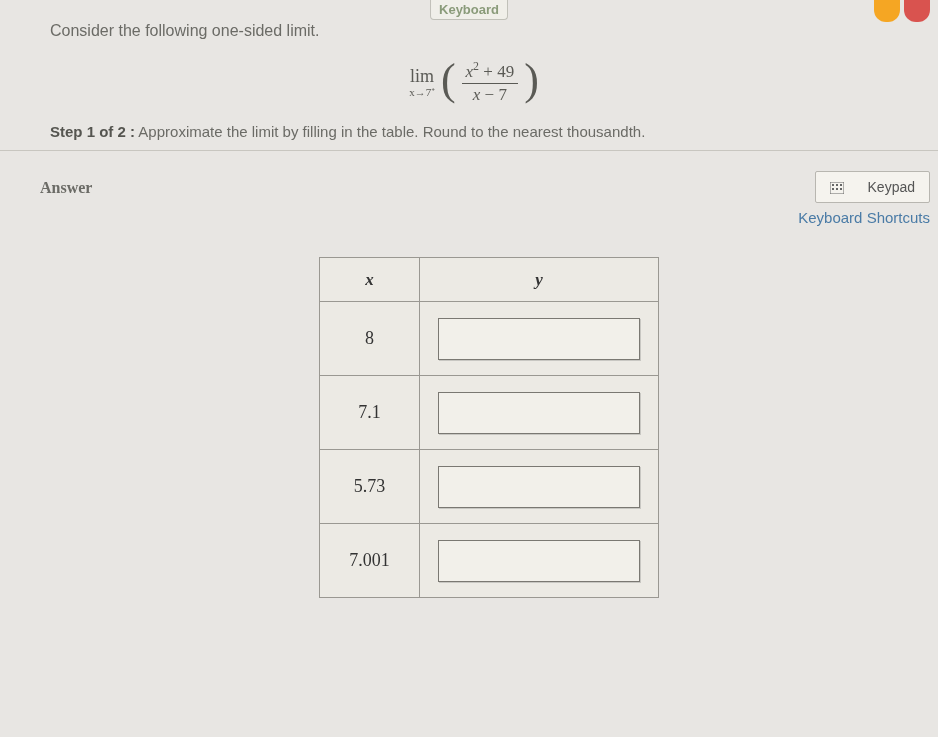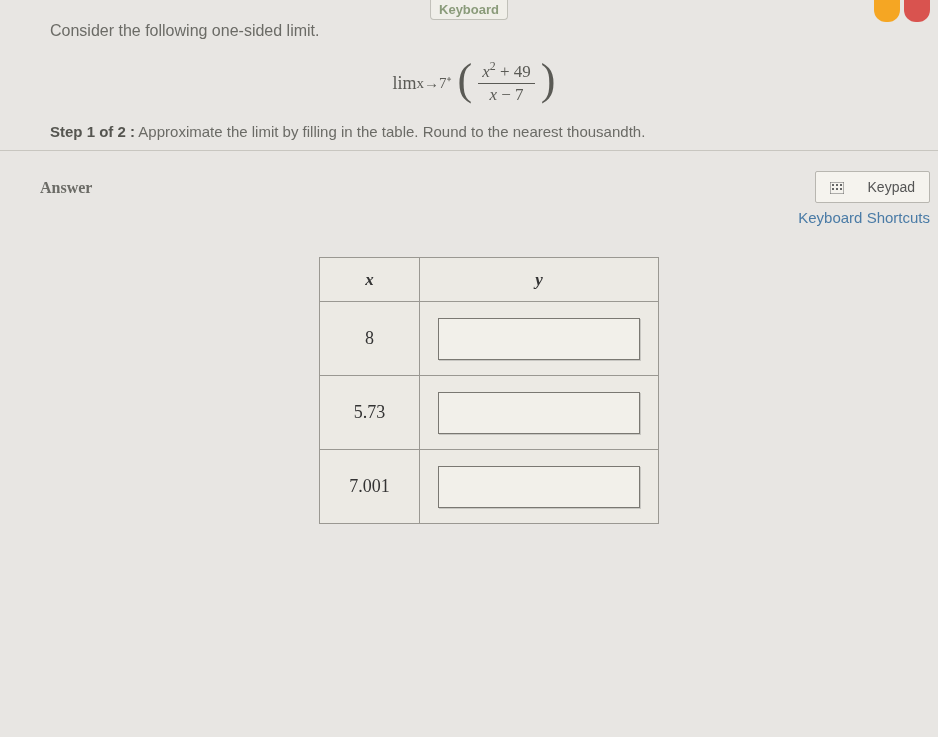--- a/index.html
+++ b/index.html
@@ -58,26 +58,26 @@
       color: #5a5a55;
       font-size: 18px;
     }
     .formula-inner {
       display: inline-flex;
       align-items: center;
       gap: 6px;
     }
     .lim-block {
       display: inline-flex;
-      flex-direction: row;
+      flex-direction: column;
       align-items: center;
       line-height: 1;
     }
     .lim-top { font-size: 18px; }
-    .lim-bottom { font-size: 15px; margin-top: 2px; }
+    .lim-bottom { font-size: 11px; margin-top: 2px; }
     .paren {
       font-size: 44px;
       font-weight: 100;
       line-height: 0.7;
       position: relative;
       top: -2px;
     }
     .fraction {
       display: inline-flex;
       flex-direction: column;
@@ -243,20 +243,26 @@
         </tr>
       </thead>
       <tbody>
         <tr>
           <td class="x-cell">8</td>
           <td class="y-cell">
             <input class="y-input" type="text" value="" style="">
           </td>
         </tr>
         <tr>
+          <td class="x-cell">7.1</td>
+          <td class="y-cell">
+            <input class="y-input" type="text" value="" style="">
+          </td>
+        </tr>
+        <tr>
           <td class="x-cell">5.73</td>
           <td class="y-cell">
             <input class="y-input" type="text" value="" style="">
           </td>
         </tr>
         <tr>
           <td class="x-cell">7.001</td>
           <td class="y-cell">
             <input class="y-input" type="text" value="" style="">
           </td>

